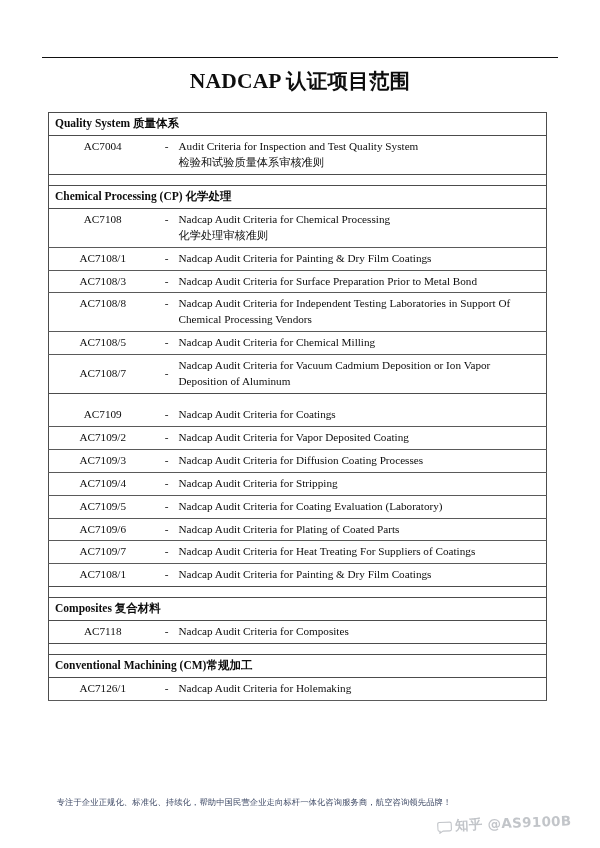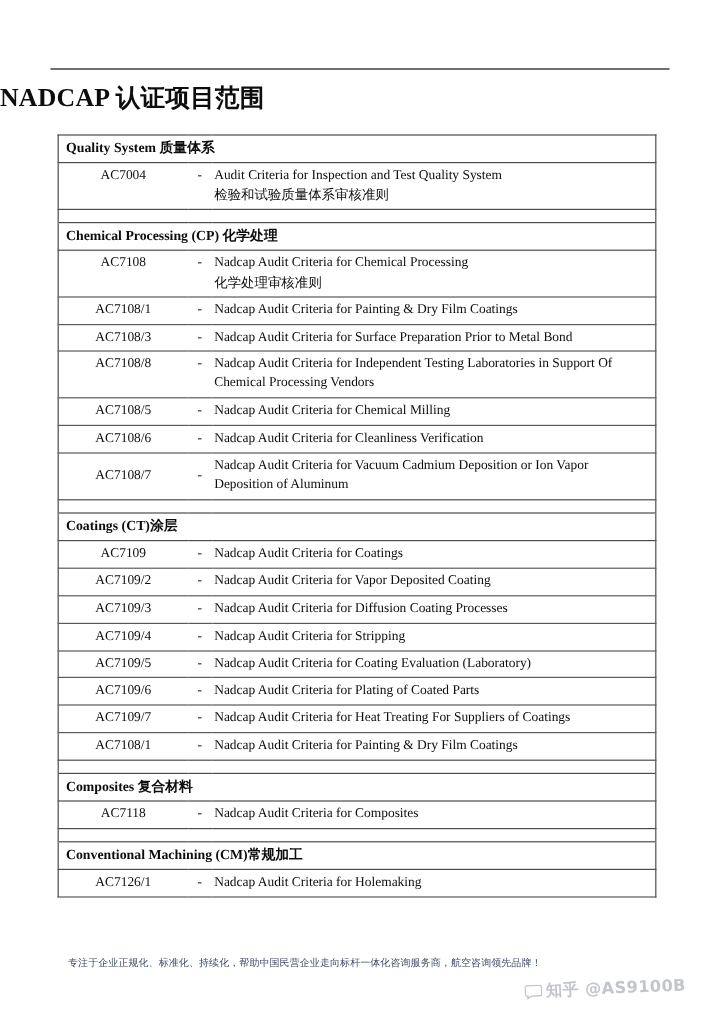--- a/index.html
+++ b/index.html
@@ -32,20 +32,21 @@
     height: 0;
     border-top: 1.6px solid #111;
   }
 
   
   .doc-title {
     position: absolute;
     left: 0;
     top: 68px;
     width: 600px;
+    text-align: center;
     font-size: 21.5px;
     font-weight: bold;
     letter-spacing: 0.2px;
     line-height: 1.25;
   }
   .doc-title .cjk {
     font-family: "DejaVu Sans", "Liberation Sans", sans-serif;
     font-weight: bold;
     font-size: 20.5px;
   }
@@ -232,39 +233,29 @@
             <span class="en">Nadcap Audit Criteria for Independent Testing Laboratories in Support Of Chemical Processing Vendors</span>
           </td>
         </tr>
         <tr class="entry-row">
           <td class="code-cell">AC7108/5</td>
           <td class="dash-cell">-</td>
           <td class="desc-cell">
             <span class="en">Nadcap Audit Criteria for Chemical Milling</span>
           </td>
         </tr>
-        <tr class="entry-row">
-          <td class="code-cell">AC7108/6</td>
-          <td class="dash-cell">-</td>
-          <td class="desc-cell">
-            <span class="en">Nadcap Audit Criteria for Cleanliness Verification</span>
-          </td>
-        </tr>
         <tr class="entry-row last-in-block v-center">
           <td class="code-cell">AC7108/7</td>
           <td class="dash-cell">-</td>
           <td class="desc-cell">
             <span class="en">Nadcap Audit Criteria for Vacuum Cadmium Deposition or Ion Vapor Deposition of Aluminum</span>
           </td>
         </tr>
         <tr class="spacer-row">
           <td colspan="3"></td>
-        </tr>
-        <tr class="section-row">
-          <td colspan="3"><span>Coatings (CT)</span><span class="cjk">涂层</span></td>
         </tr>
         <tr class="entry-row">
           <td class="code-cell">AC7109</td>
           <td class="dash-cell">-</td>
           <td class="desc-cell">
             <span class="en">Nadcap Audit Criteria for Coatings</span>
           </td>
         </tr>
         <tr class="entry-row">
           <td class="code-cell">AC7109/2</td>

